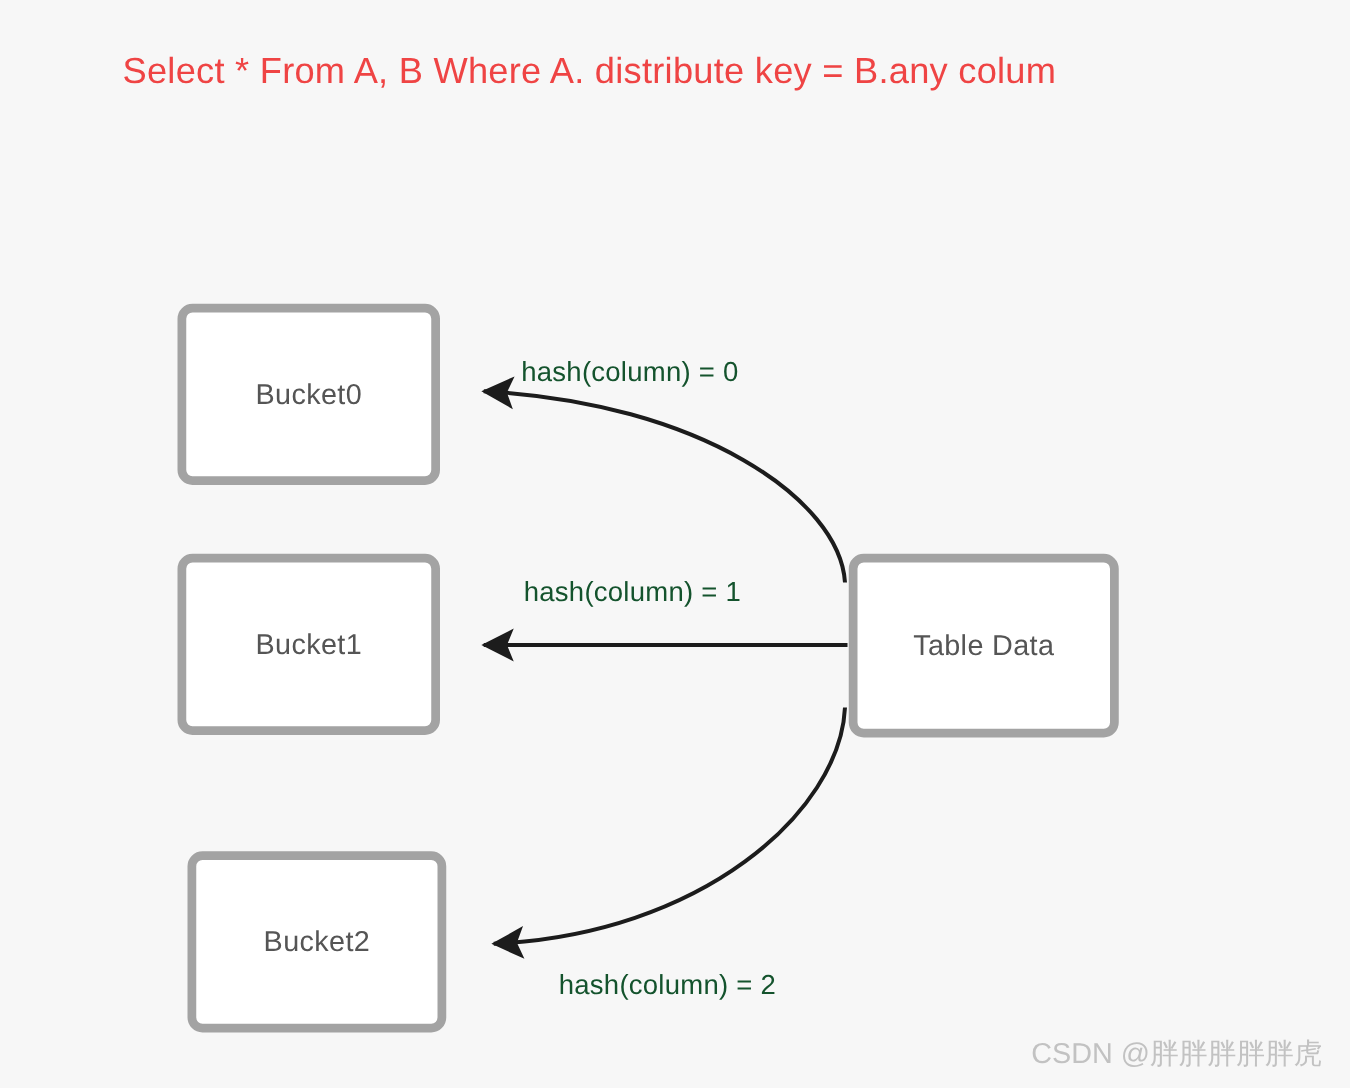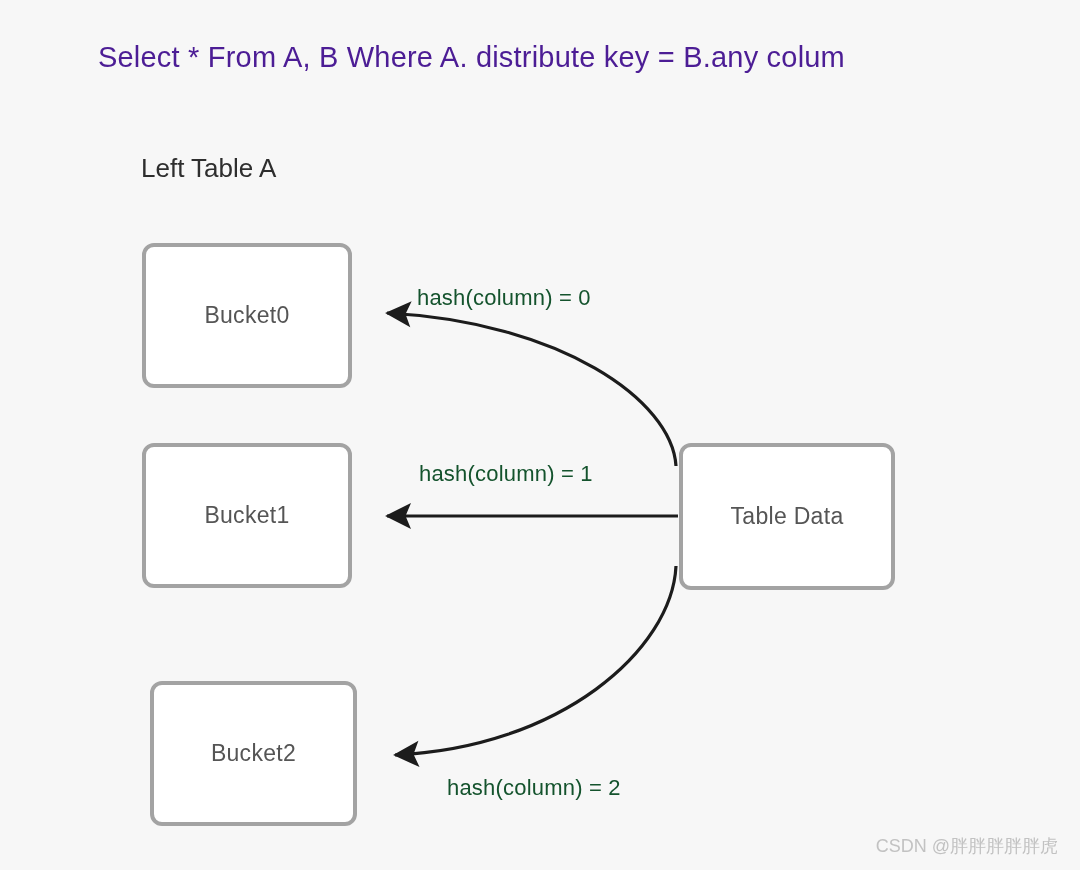--- a/index.html
+++ b/index.html
@@ -18,21 +18,21 @@
     width: 1080px;
     height: 870px;
     background: #f7f7f7;
   }
   .title {
     position: absolute;
     left: 98px;
     top: 41px;
     font-size: 29px;
     font-weight: 500;
-    color: #4c1d95;
+    color: #ef4444;
     letter-spacing: 0.2px;
     white-space: nowrap;
   }
   .side-label {
     position: absolute;
     font-size: 26px;
     font-weight: 500;
     color: #2e2e2e;
     white-space: nowrap;
   }
@@ -40,21 +40,21 @@
     left: 141px;
     top: 153px;
   }
   #label-right-table {
     left: 670px;
     top: 161px;
   }
   .node-box {
     position: absolute;
     background: #ffffff;
-    border: 4px solid #a3a3a3;
+    border: 7px solid #a3a3a3;
     border-radius: 12px;
     box-sizing: border-box;
     display: flex;
     align-items: center;
     justify-content: center;
   }
   .node-label {
     font-size: 23px;
     color: #555555;
     letter-spacing: 0.3px;
@@ -87,33 +87,32 @@
     letter-spacing: 0.2px;
   }
   #edge-label-0 { left: 417px; top: 285px; }
   #edge-label-1 { left: 419px; top: 461px; text-align: right; }
   #edge-label-2 { left: 447px; top: 760px; margin-top: 15px; }
 
   .watermark {
     position: absolute;
     right: 22px;
     bottom: 12px;
-    font-size: 18px;
+    font-size: 23px;
     color: #c2c2c2;
     white-space: nowrap;
   }
 </style>
 </head>
 <body>
 
 <div id="canvas">
 
   <div class="title">Select * From A, B Where A. distribute key = B.any colum</div>
 
-  <div class="side-label" id="label-left-table">Left Table A</div>
 
   <svg class="edges" viewBox="0 0 1080 870">
     <defs>
       <marker id="arrowhead" markerWidth="9" markerHeight="9" refX="8" refY="4.5" orient="auto" markerUnits="strokeWidth">
         <path d="M 0.5 0.4 L 8.6 4.5 L 0.5 8.6 L 2.2 4.5 Z" fill="#1c1c1c"></path>
       </marker>
     </defs>
 
     <path class="edge-path" marker-end="url(#arrowhead)" d="M 676 466 C 672 400 560 322 387 313"></path>
 

